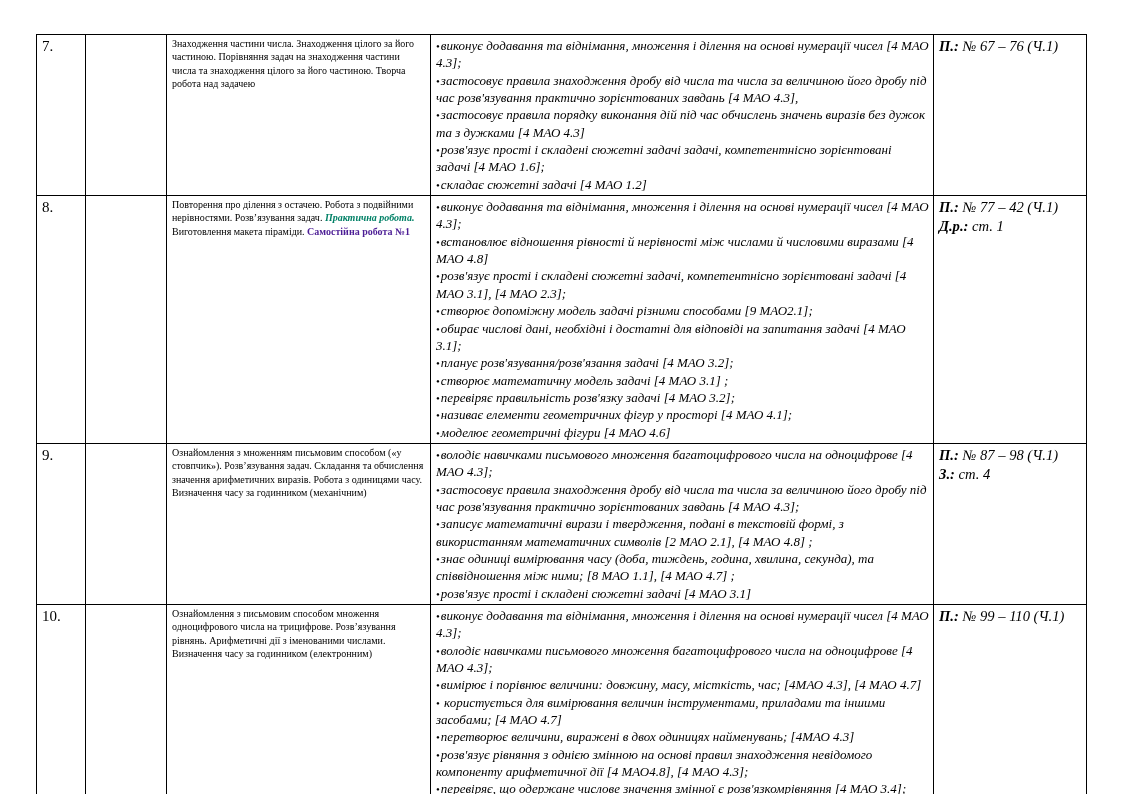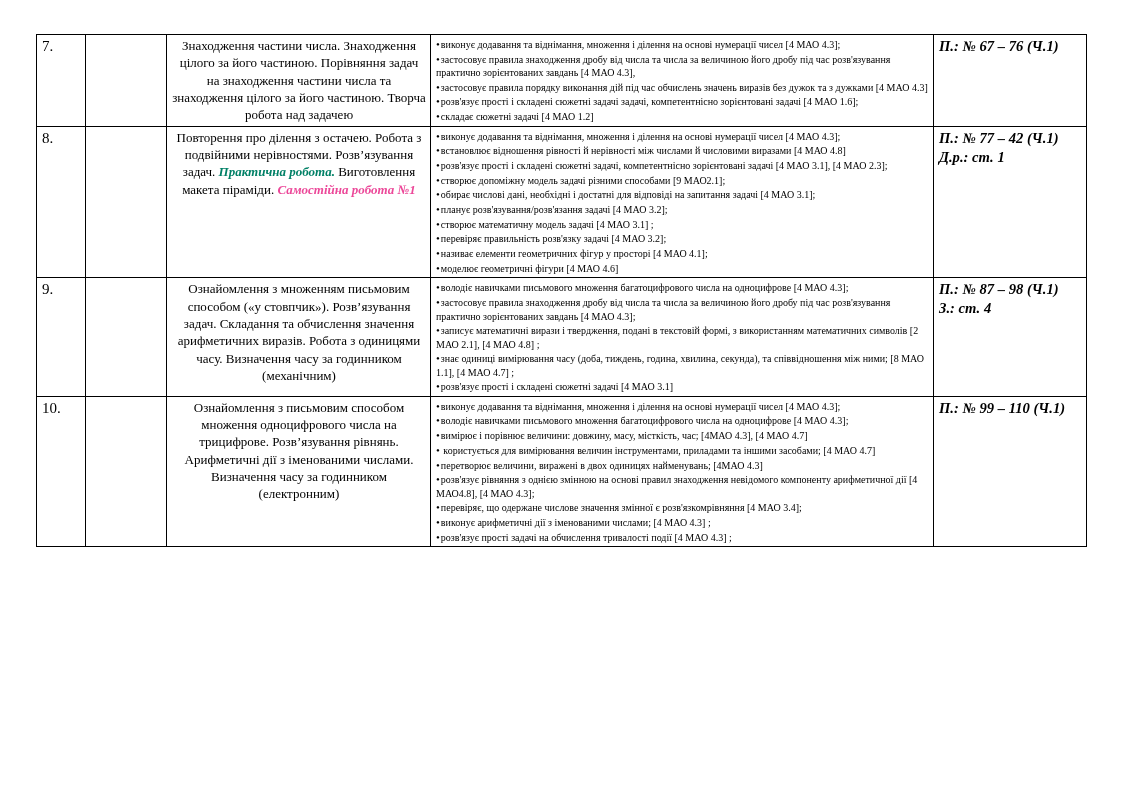--- a/index.html
+++ b/index.html
@@ -42,40 +42,40 @@
   col.c-ref    { width: 153px; }
 
   
   .cell-num {
     font-size: 15px;
     line-height: 1.28;
     padding-top: 4px;
   }
   
   .cell-topic {
-    font-size: 13px;
+    font-size: 10px;
     line-height: 1.33;
     padding-top: 4px;
-    text-align: center;
+    text-align: left;
   }
   .cell-topic .seg { }
   .seg-practical {
     color: #008066;
     font-style: italic;
     font-weight: bold;
   }
   .seg-independent {
-    color: #ec4899;
-    font-style: italic;
+    color: #4c1d95;
     font-weight: bold;
   }
   
   .cell-out {
-    font-size: 10px;
+    font-size: 13px;
     line-height: 1.335;
+    font-style: italic;
     padding-top: 3px;
   }
   .cell-out .bullet-line {
     margin: 0;
     padding: 0;
     text-indent: 0;
   }
   .cell-out .bullet-line::before {
     content: "\2022";
     font-style: normal;
@@ -92,21 +92,21 @@
     white-space: nowrap;
   }
   .cell-ref .ref-line {
     margin: 0;
   }
   .cell-ref .ref-key {
     font-weight: bold;
     font-style: italic;
   }
   .cell-ref .ref-val {
-    font-weight: bold;
+    font-weight: normal;
     font-style: italic;
   }
   .cell-date { }
 </style>
 </head>
 <body>
 
 <div id="page">
 
   <table class="plan">

